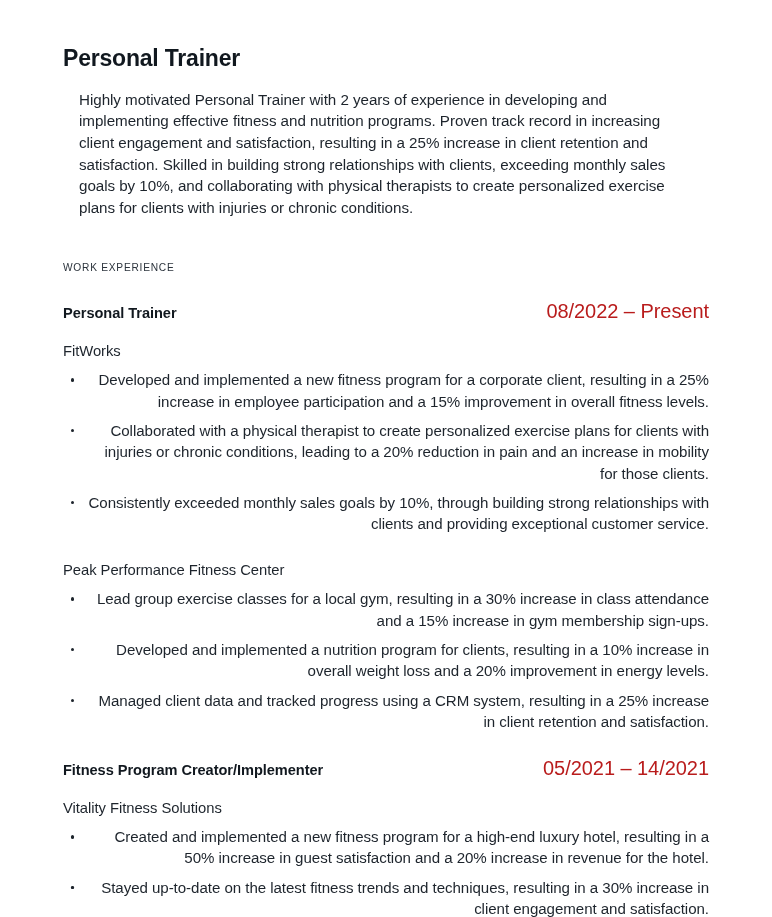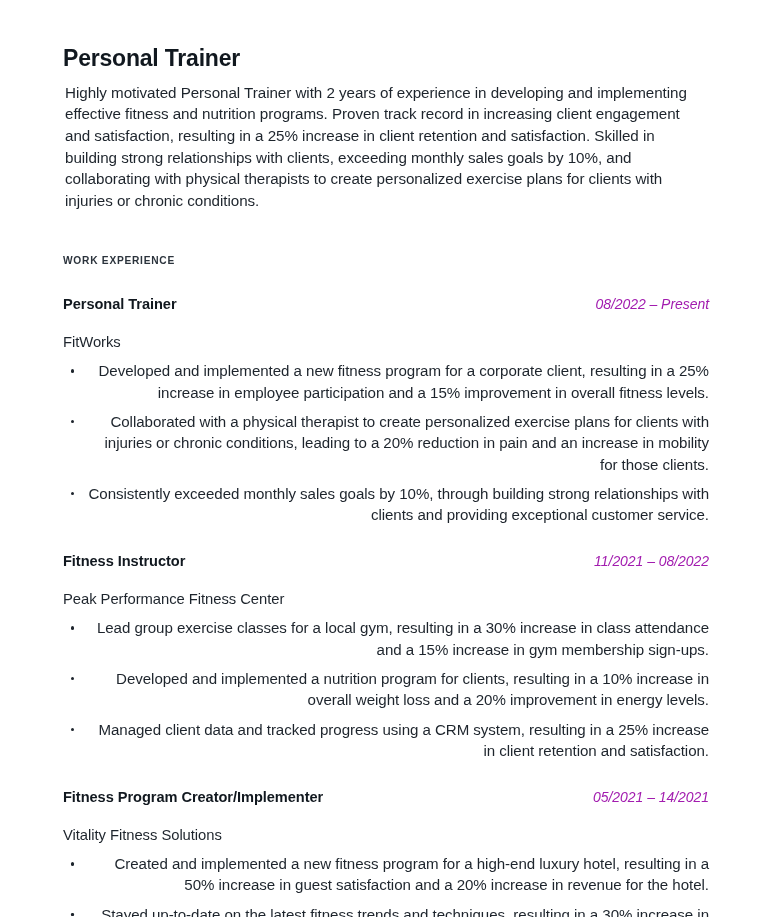--- a/index.html
+++ b/index.html
@@ -30,34 +30,34 @@
     font-weight: bold;
     letter-spacing: -0.2px;
     line-height: 1.25;
     color: #11181f;
     margin: 0 0 9px 0;
   }
   .summary {
     font-size: 15.2px;
     line-height: 21.6px;
     color: #1d242c;
-    margin: 2px;
+    margin: 16px;
     letter-spacing: -0.05px;
     max-width: 648px;
   }
   .section {
     margin-top: 44px;
   }
   .section-label {
     font-size: 10.2px;
     letter-spacing: 0.75px;
     color: #2b333c;
     text-transform: uppercase;
     margin: 0 0 28px 0;
-    font-weight: bold;
+    font-weight: normal;
   }
   .job {
     margin-bottom: 26px;
   }
   .job:last-child {
     margin-bottom: 0;
   }
   .job-headline {
     display: flex;
     align-items: baseline;
@@ -65,26 +65,25 @@
     gap: 16px;
   }
   .job-title {
     font-size: 14.6px;
     font-weight: bold;
     color: #11181f;
     line-height: 20px;
     letter-spacing: -0.05px;
   }
   .job-dates {
-    font-size: 14px;
-    color: #a21caf;
+    font-size: 20px;
+    color: #b91c1c;
     white-space: nowrap;
     line-height: 20px;
     letter-spacing: -0.05px;
-    font-style: italic;
   }
   .job-company {
     font-size: 14.8px;
     color: #1d242c;
     line-height: 21px;
     margin-top: 18px;
     letter-spacing: -0.05px;
   }
   ul.bullets {
     list-style: none;
@@ -134,24 +133,20 @@
       </div>
       <div class="job-company">FitWorks</div>
       <ul class="bullets">
         <li><span class="bullet-dot"></span><span>Developed and implemented a new fitness program for a corporate client, resulting in a 25% increase in employee participation and a 15% improvement in overall fitness levels.</span></li>
         <li><span class="bullet-dot"></span><span>Collaborated with a physical therapist to create personalized exercise plans for clients with injuries or chronic conditions, leading to a 20% reduction in pain and an increase in mobility for those clients.</span></li>
         <li><span class="bullet-dot"></span><span>Consistently exceeded monthly sales goals by 10%, through building strong relationships with clients and providing exceptional customer service.</span></li>
       </ul>
     </div>
 
     <div class="job">
-      <div class="job-headline">
-        <span class="job-title">Fitness Instructor</span>
-        <span class="job-dates">11/2021 – 08/2022</span>
-      </div>
       <div class="job-company">Peak Performance Fitness Center</div>
       <ul class="bullets">
         <li><span class="bullet-dot"></span><span>Lead group exercise classes for a local gym, resulting in a 30% increase in class attendance and a 15% increase in gym membership sign-ups.</span></li>
         <li><span class="bullet-dot"></span><span>Developed and implemented a nutrition program for clients, resulting in a 10% increase in overall weight loss and a 20% improvement in energy levels.</span></li>
         <li><span class="bullet-dot"></span><span>Managed client data and tracked progress using a CRM system, resulting in a 25% increase in client retention and satisfaction.</span></li>
       </ul>
     </div>
 
     <div class="job">
       <div class="job-headline">

